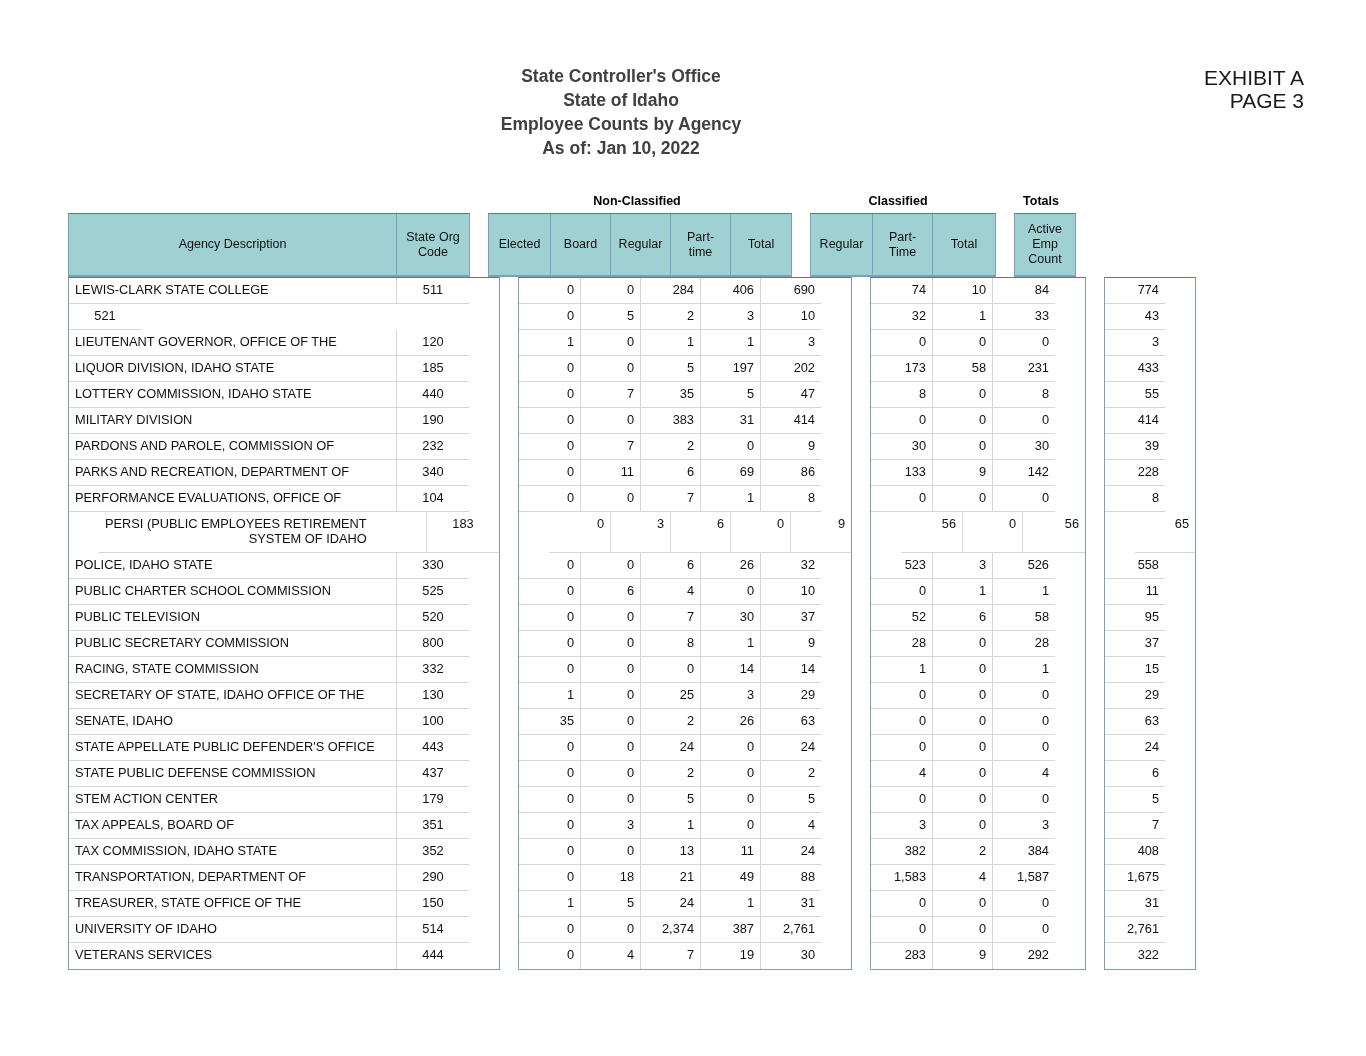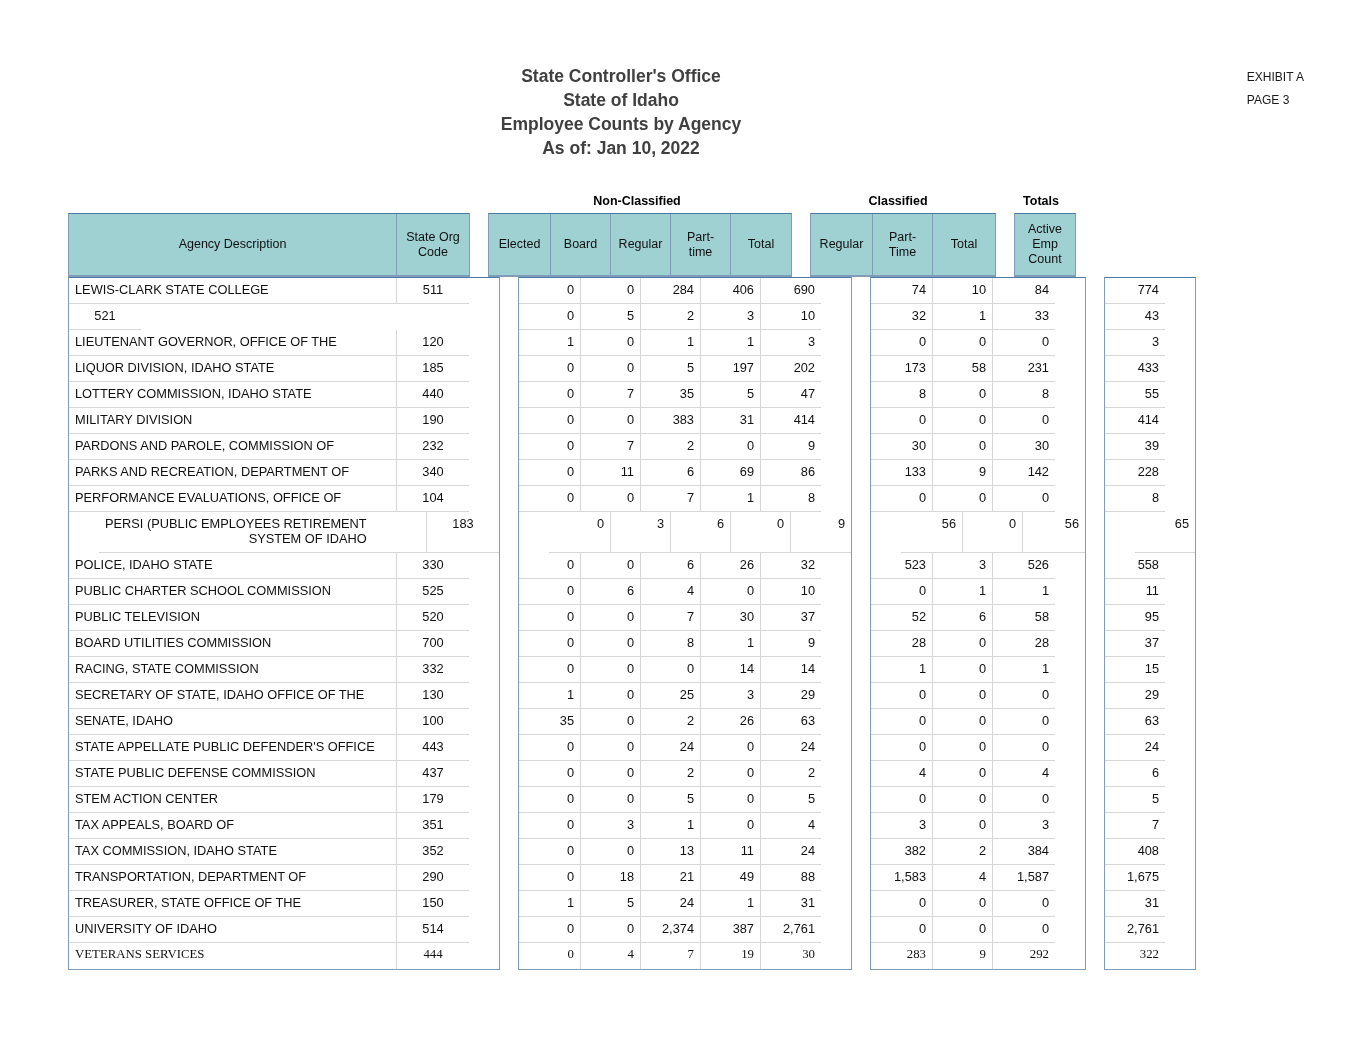--- a/index.html
+++ b/index.html
@@ -14,22 +14,22 @@
     color: #000000;
     position: relative;
     overflow: hidden;
   }
 
   
   .exhibit-block {
     position: absolute;
     top: 66px;
     right: 62px;
-    text-align: left;
-    font-size: 12px;
+    text-align: right;
+    font-size: 21px;
     line-height: 23px;
     color: #1a1a1a;
   }
 
   
   .doc-title {
     position: absolute;
     top: 64px;
     left: 0;
     width: 1242px;
@@ -128,21 +128,21 @@
     font-size: 12.8px;
     line-height: 15px;
     padding: 4px 6px;
     display: flex;
     align-items: flex-start;
     color: #111;
     overflow: hidden;
     white-space: pre-line;
   }
   .cell:last-child { border-right: none; }
-  .row:last-child .cell { border-bottom: none; font-family: Liberation Serif, serif; }
+  .row:last-child .cell { border-bottom: none; }
 
   .al-left   { justify-content: flex-start; text-align: right; }
   .al-center { justify-content: center; text-align: center; }
   .al-right  { justify-content: flex-end; text-align: right; }
 </style>
 </head>
 <body>
 
 <div class="exhibit-block">
   <div>EXHIBIT A</div>
@@ -263,22 +263,22 @@
           </div>
           <div class="row">
             <div class="cell c-agency al-left">PUBLIC CHARTER SCHOOL COMMISSION</div>
             <div class="cell c-org al-center">525</div>
           </div>
           <div class="row">
             <div class="cell c-agency al-left">PUBLIC TELEVISION</div>
             <div class="cell c-org al-center">520</div>
           </div>
           <div class="row">
-            <div class="cell c-agency al-left">BOARD UTILITIES COMMISSION</div>
-            <div class="cell c-org al-center">700</div>
+            <div class="cell c-agency al-left">PUBLIC SECRETARY COMMISSION</div>
+            <div class="cell c-org al-center">800</div>
           </div>
           <div class="row">
             <div class="cell c-agency al-left">RACING, STATE COMMISSION</div>
             <div class="cell c-org al-center">332</div>
           </div>
           <div class="row">
             <div class="cell c-agency al-left">SECRETARY OF STATE, IDAHO OFFICE OF THE</div>
             <div class="cell c-org al-center">130</div>
           </div>
           <div class="row">

